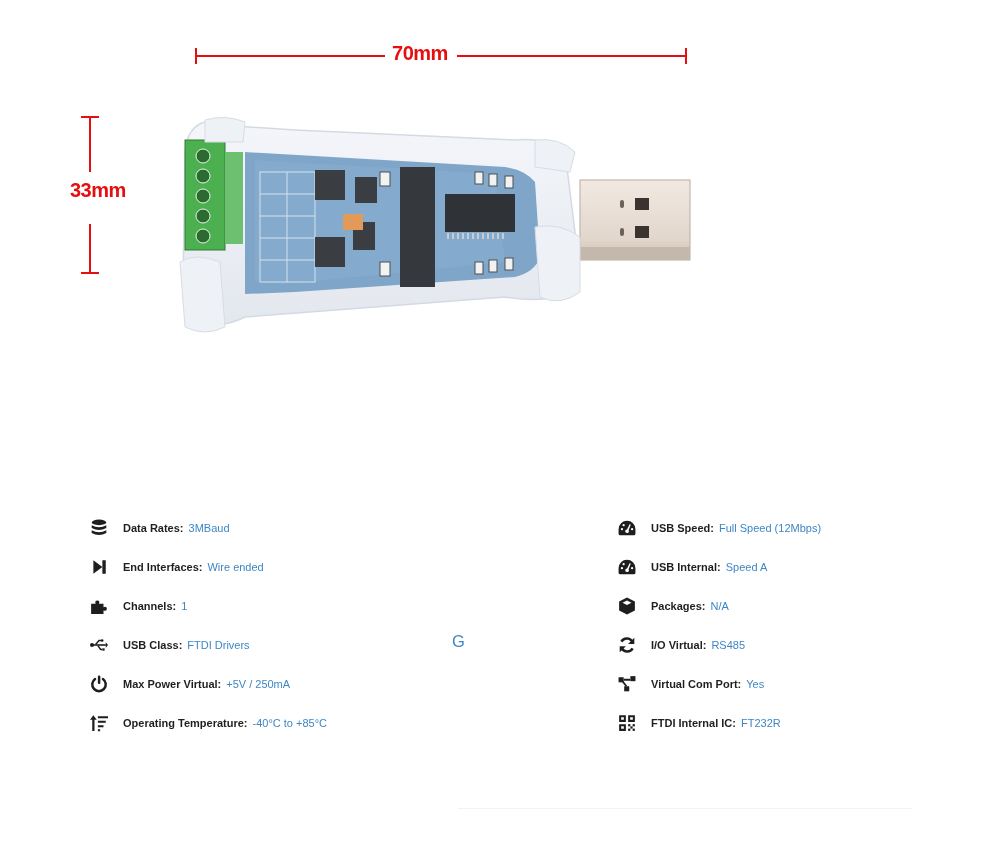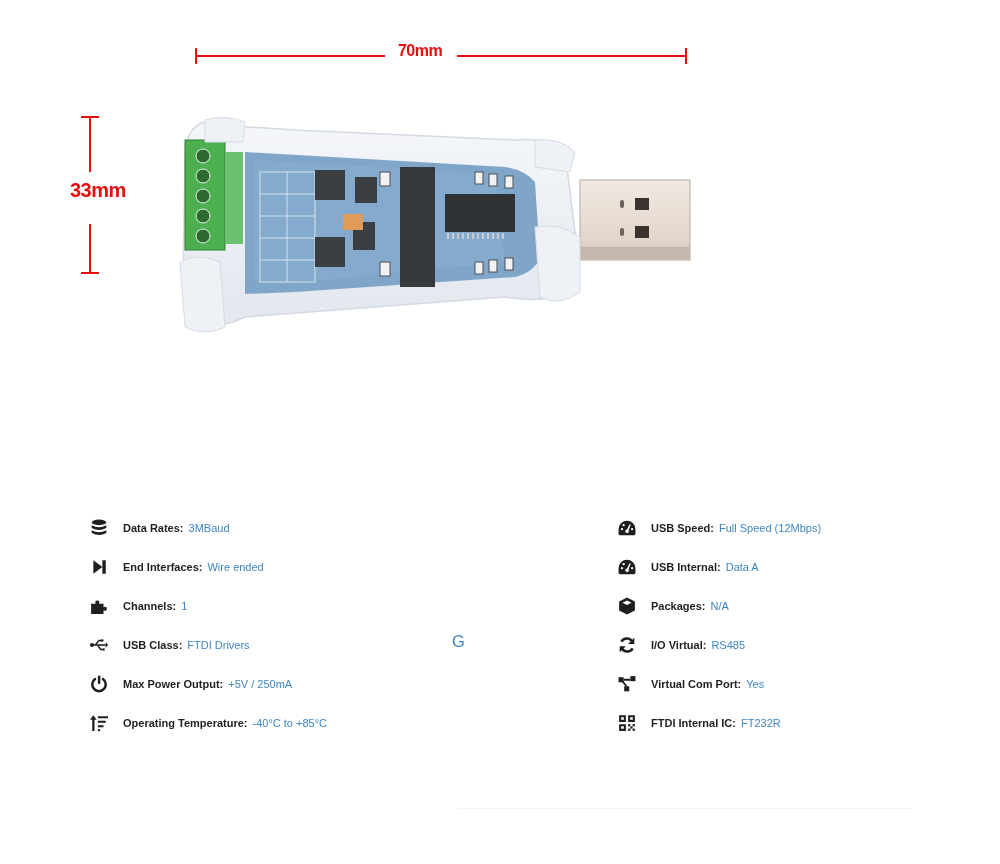--- a/index.html
+++ b/index.html
@@ -7,21 +7,21 @@
     body { position: relative; font-family: "Liberation Sans", "DejaVu Sans", sans-serif; }
 
     
     .dim-h { position: absolute; left: 195px; top: 40px; width: 492px; height: 30px; }
     .dim-h .line { position: absolute; top: 15px; height: 2px; background: #e60f0f; }
     .dim-h .line.left { left: 0; width: 190px; }
     .dim-h .line.right { left: 262px; width: 230px; }
     .dim-h .cap { position: absolute; top: 8px; width: 2px; height: 16px; background: #e60f0f; }
     .dim-h .cap.l { left: 0; }
     .dim-h .cap.r { right: 0; }
-    .dim-h .label { position: absolute; left: 192px; top: 2px; width: 66px; text-align: center; color: #e60f0f; font-size: 16px; font-weight: bold; letter-spacing: -0.5px; }
+    .dim-h .label { position: absolute; left: 192px; top: 2px; width: 66px; text-align: center; color: #e60f0f; font-size: 20px; font-weight: bold; letter-spacing: -0.5px; }
 
     .dim-v { position: absolute; left: 50px; top: 116px; width: 90px; height: 158px; }
     .dim-v .line { position: absolute; left: 39px; width: 2px; background: #e60f0f; }
     .dim-v .line.top { top: 0; height: 56px; }
     .dim-v .line.bot { top: 108px; height: 50px; }
     .dim-v .cap { position: absolute; left: 31px; width: 18px; height: 2px; background: #e60f0f; }
     .dim-v .cap.t { top: 0; }
     .dim-v .cap.b { bottom: 0; }
     .dim-v .label { position: absolute; left: 20px; top: 63px; color: #e60f0f; font-size: 20px; font-weight: bold; letter-spacing: -0.5px; }
 
@@ -191,21 +191,21 @@
     <span class="key">USB Class:</span>
     <span class="val">FTDI Drivers</span>
   </div>
   <div class="spec-row">
     <span class="icon">
       <svg viewBox="0 0 16 16">
           <path d="M4.5 3.5 A6 6 0 1 0 11.5 3.5" stroke="#1e1e1e" stroke-width="2.2" fill="none" stroke-linecap="round"></path>
           <rect x="7" y="0.5" width="2.2" height="7.5" rx="1"></rect>
         </svg>
     </span>
-    <span class="key">Max Power Output:</span>
+    <span class="key">Max Power Virtual:</span>
     <span class="val">+5V / 250mA</span>
   </div>
   <div class="spec-row">
     <span class="icon">
       <svg viewBox="0 0 16 16">
           <path d="M3 1 L6 5 H4 V15 H2 V5 H0 Z"></path>
           <rect x="7" y="2" width="9" height="1.8"></rect>
           <rect x="7" y="6" width="7" height="1.8"></rect>
           <rect x="7" y="10" width="5" height="1.8"></rect>
           <rect x="7" y="13.5" width="2" height="1.8"></rect>
@@ -232,21 +232,21 @@
   <div class="spec-row">
     <span class="icon">
       <svg viewBox="0 0 16 16">
           <path d="M8 1.5 A7.5 7.5 0 0 0 0.5 9 V13 Q0.5 14.5 2 14.5 H14 Q15.5 14.5 15.5 13 V9 A7.5 7.5 0 0 0 8 1.5 Z M8 12.5 A1.6 1.6 0 1 1 8 9.3 L10.5 4.5 L11.3 5 L9.4 10 A1.6 1.6 0 0 1 8 12.5 Z" fill-rule="evenodd"></path>
           <circle cx="3.5" cy="9" r="1" fill="#fff"></circle>
           <circle cx="5" cy="5.5" r="1" fill="#fff"></circle>
           <circle cx="12.5" cy="9" r="1" fill="#fff"></circle>
         </svg>
     </span>
     <span class="key">USB Internal:</span>
-    <span class="val">Data A</span>
+    <span class="val">Speed A</span>
   </div>
   <div class="spec-row">
     <span class="icon">
       <svg viewBox="0 0 16 16">
           <path d="M8 0.5 L15 4 V12 L8 15.5 L1 12 V4 Z M8 3 L4 5 L8 7 L12 5 Z" fill-rule="evenodd"></path>
         </svg>
     </span>
     <span class="key">Packages:</span>
     <span class="val">N/A</span>
   </div>

